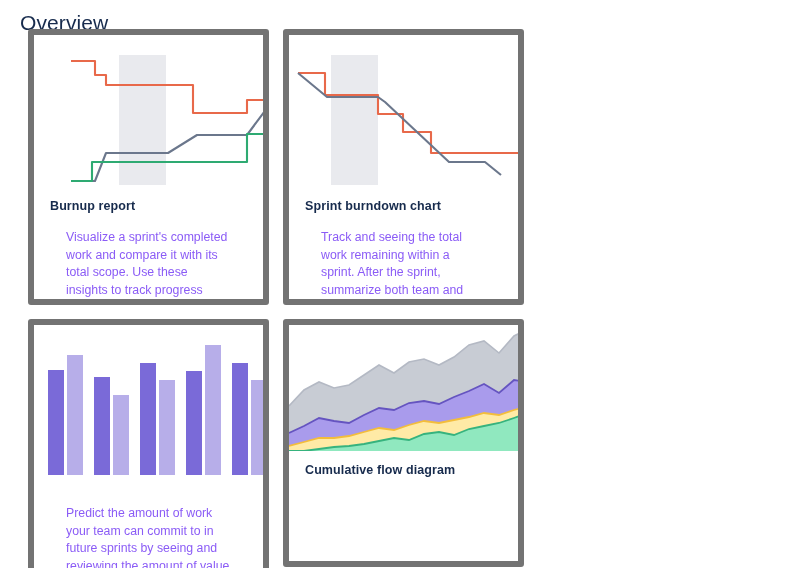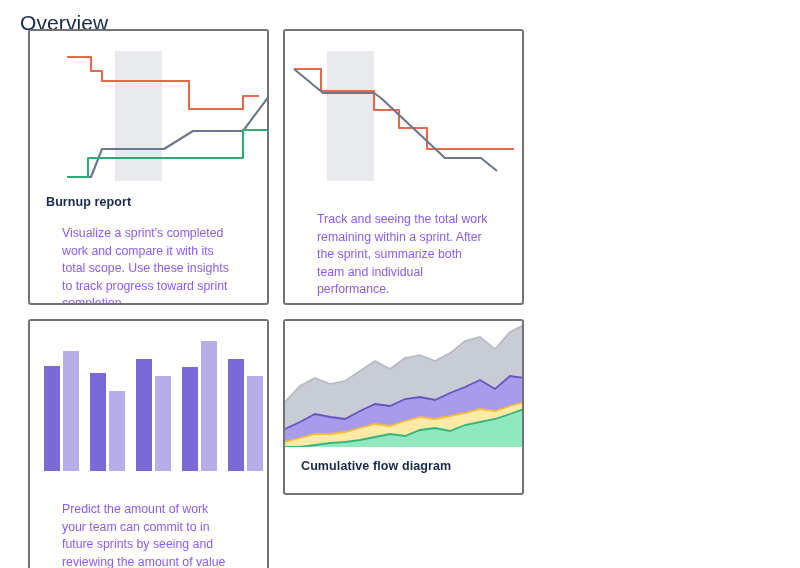--- a/index.html
+++ b/index.html
@@ -21,28 +21,28 @@
   .grid{
     position:absolute;left:28px;top:29px;
     width:750px;
     display:flex;flex-wrap:wrap;
     gap:14px 14px;
   }
 
   .card{
     width:241px;
     background:#ffffff;
-    border:2px solid #737373;
+    border:6px solid #737373;
     border-radius:3px;
     box-sizing:border-box;
     overflow:hidden;
     display:flex;flex-direction:column;
   }
   .card-r1{height:276px;}
-  .card-r2{height:176px;}
+  .card-r2{height:248px;}
 
   .thumb{
     height:152px;
     position:relative;
     overflow:hidden;
     background:#ffffff;
     flex:0 0 auto;
   }
   .thumb.flush{height:126px;}
   .thumb svg{display:block;}
@@ -88,20 +88,21 @@
       <div class="thumb">
         <svg width="239" height="152" viewBox="0 0 239 152">
           <rect x="42" y="20" width="47" height="130" fill="#e9eaee"></rect>
 
           <polyline points="9,38 36,38 36,60 89,60 89,79 114,79 114,97 142,97 142,118 229,118" fill="none" stroke="#e8694a" stroke-width="2.1" stroke-linejoin="round"></polyline>
 
           <polyline points="9,38 38,62 89,62 96,67 160,127 196,127 212,140" fill="none" stroke="#6b778c" stroke-width="2.1" stroke-linejoin="round"></polyline>
         </svg>
       </div>
       <div class="card-body">
+        <div class="card-title">Sprint burndown chart</div>
         <p class="card-desc">Track and seeing the total work remaining within a sprint. After the sprint, summarize both team and individual performance.</p>
       </div>
     </div>
 
     <div class="card card-r1">
       <div class="thumb">
         <svg width="239" height="152" viewBox="0 0 239 152">
 
           <rect x="14" y="45" width="16" height="105" fill="#7a6ad8"></rect>
           <rect x="33" y="30" width="16" height="120" fill="#b7aee9"></rect>

